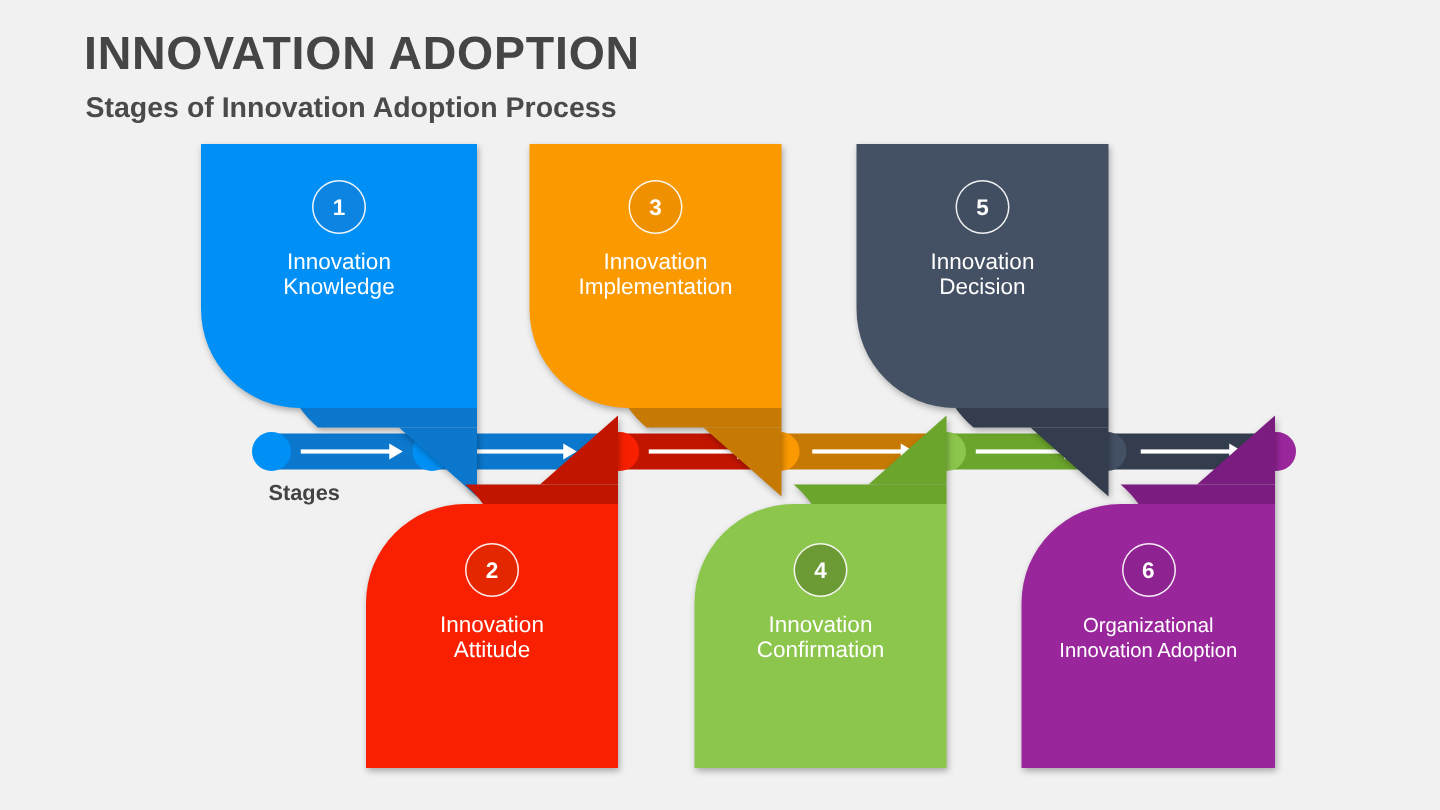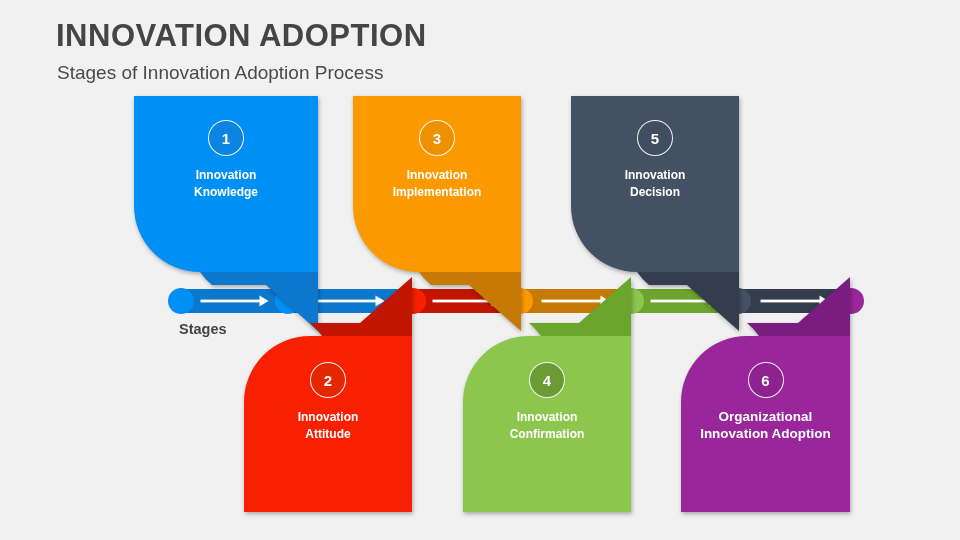--- a/index.html
+++ b/index.html
@@ -31,21 +31,21 @@
     font-weight: bold;
     letter-spacing: 0.5px;
     color: #454545;
     white-space: nowrap;
   }
   #subtitle {
     position: absolute;
     left: 39px;
     top: 62px;
     font-size: 19px;
-    font-weight: normal;
+    font-weight: bold;
     color: #4a4a4a;
     white-space: nowrap;
   }
 
   
   #timeline {
     position: absolute;
     left: 150px;
     top: 285px;
     width: 700px;
@@ -85,27 +85,27 @@
     display: flex;
     align-items: center;
     justify-content: center;
     font-size: 15px;
     font-weight: bold;
     color: #ffffff;
     box-sizing: border-box;
   }
   .card-label {
     margin-top: 11px;
-    font-size: 12px;
+    font-size: 15px;
     line-height: 16.5px;
     color: #ffffff;
-    font-weight: bold;
+    font-weight: normal;
     padding: 0 8px;
   }
-  .card-label.strong { font-weight: bold; font-size: 13.5px; }
+  .card-label.strong { font-weight: normal; font-size: 13.5px; }
 </style>
 </head>
 <body>
 
 <div id="slide">
 
   <div id="title">INNOVATION ADOPTION</div>
   <div id="subtitle">Stages of Innovation Adoption Process</div>
 
   <div id="timeline">

